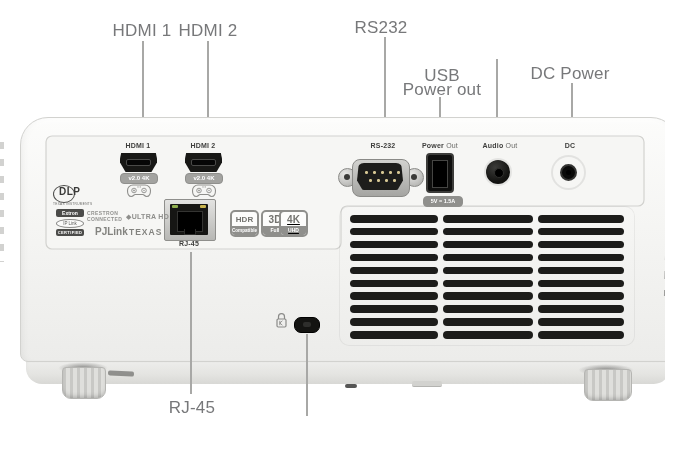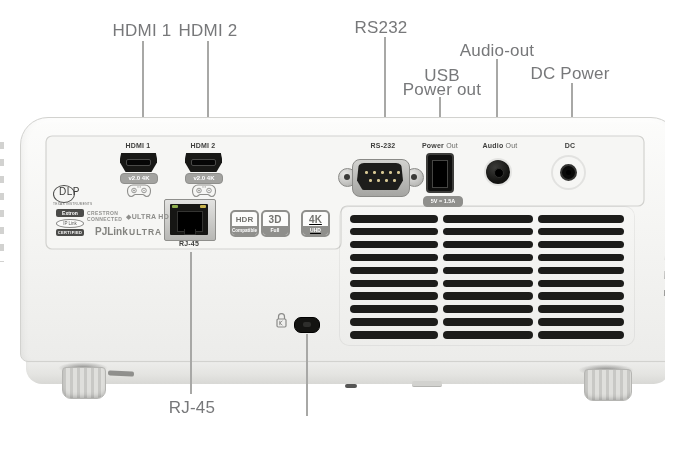--- a/index.html
+++ b/index.html
@@ -52,21 +52,21 @@
   .rj45-led{position:absolute;top:1px;width:6px;height:3px;border-radius:1px;}
   .rj45-hole{position:absolute;left:7px;top:7px;width:24px;height:19px;background:#000;border:1px solid #343432;}
   .rj45-tab{position:absolute;left:14px;top:25px;width:10px;height:5px;background:#000;border:1px solid #2c2c2a;border-top:none;}
   
   .cert{position:absolute;top:210px;width:29px;height:27px;border:2px solid #8f8f8c;border-radius:5px;
     background:#fcfcfb;overflow:hidden;box-sizing:border-box;}
   .cert .t{height:14px;display:flex;align-items:center;justify-content:center;font-weight:bold;color:#73736f;}
   .cert .b{height:9px;background:#8f8f8c;color:#fff;font-size:4.6px;text-align:center;line-height:9px;font-weight:bold;}
   
   .dlp-ellipse{position:absolute;left:53px;top:185px;width:20px;height:16px;border:1.6px solid #4a4a48;border-radius:50%;}
-  .dlp-text{position:absolute;left:59px;top:186px;font-size:10px;font-weight:normal;color:#3a3a38;letter-spacing:.5px;}
+  .dlp-text{position:absolute;left:59px;top:186px;font-size:10px;font-weight:bold;color:#3a3a38;letter-spacing:.5px;}
   .dlp-sub{position:absolute;left:53px;top:202px;font-size:3.2px;color:#6a6a68;letter-spacing:.3px;white-space:nowrap;}
   .ex-stack{position:absolute;left:56px;top:209px;width:28px;}
   .ex-dark{background:#4b4b49;border-radius:2px;color:#fff;font-weight:bold;text-align:center;}
   .ex-oval{border:1px solid #8a8a88;border-radius:50%;color:#5a5a58;text-align:center;background:#fbfbfa;}
   .crestron{position:absolute;left:87px;top:211px;font-size:5px;font-weight:bold;color:#92928f;
     letter-spacing:.4px;line-height:1.15;}
   .pjlink{position:absolute;left:95px;top:226px;font-size:10px;font-weight:bold;color:#83837f;}
   .ultrahd{position:absolute;left:126px;top:213px;font-size:7px;font-weight:bold;color:#8e8e8b;letter-spacing:.3px;}
   .hdmi-logo{position:absolute;left:129px;top:227px;font-size:8.5px;font-weight:bold;color:#83837f;letter-spacing:1px;}
   
@@ -92,21 +92,20 @@
   .skirt-dash{position:absolute;border-radius:2px;}
 </style>
 </head>
 <body>
 
 <div class="stage">
 
   <div class="callout" style="left:142px;top:21px;">HDMI 1</div>
   <div class="callout" style="left:208px;top:21px;">HDMI 2</div>
   <div class="callout" style="left:381px;top:18px;">RS232</div>
-  <div class="callout" style="left:497px;top:41px;">Audio-out</div>
   <div class="callout" style="left:442px;top:66px;">USB</div>
   <div class="callout" style="left:570px;top:64px;">DC Power</div>
   <div class="callout" style="left:442px;top:80px;">Power out</div>
 
   <div class="vline" style="left:142px;top:41px;height:92px;"></div>
   <div class="vline" style="left:207px;top:41px;height:92px;"></div>
   <div class="vline" style="left:384px;top:37px;height:96px;"></div>
   <div class="vline" style="left:439px;top:97px;height:36px;"></div>
   <div class="vline" style="left:496px;top:59px;height:74px;"></div>
   <div class="vline" style="left:571px;top:83px;height:50px;"></div>
@@ -205,40 +204,40 @@
   </div>
 
   <div class="cert" style="left:230px;">
     <div class="t" style="font-size:8px;">HDR</div>
     <div class="b">Compatible</div>
   </div>
   <div class="cert" style="left:260.5px;">
     <div class="t" style="font-size:10px;">3D</div>
     <div class="b" style="font-size:5px;">Full</div>
   </div>
-  <div class="cert" style="left:301px;text-decoration:underline;">
+  <div class="cert" style="left:279px;text-decoration:underline;">
     <div class="t" style="font-size:10px;">4K</div>
     <div class="b" style="font-size:5px;">UHD</div>
   </div>
 
   <div class="dlp-ellipse"></div>
   <div class="dlp-text">DLP</div>
   <div class="dlp-sub">TEXAS INSTRUMENTS</div>
   <div class="ex-stack">
     <div class="ex-dark" style="height:8px;font-size:5px;line-height:8px;">Extron</div>
     <div class="ex-oval" style="height:7px;font-size:4.5px;line-height:7px;margin-top:1.5px;">IP Link</div>
     <div class="ex-dark" style="height:7px;font-size:4px;line-height:7px;margin-top:1.5px;letter-spacing:.4px;">CERTIFIED</div>
   </div>
   <div class="crestron">
     <div>CRESTRON</div>
     <div>CONNECTED</div>
   </div>
   <div class="ultrahd">◆ULTRA HD</div>
   <div class="pjlink">PJLink</div>
-  <div class="hdmi-logo">ULTRA</div>
+  <div class="hdmi-logo">TEXAS</div>
 
   <div class="rs232">
     <div class="rs-ear" style="left:0;">
         <div class="rs-ear-hole"></div>
       </div>
     <div class="rs-ear" style="left:67px;">
         <div class="rs-ear-hole"></div>
       </div>
     <div class="rs-body"></div>
     <div class="rs-face" id="rs-face">

